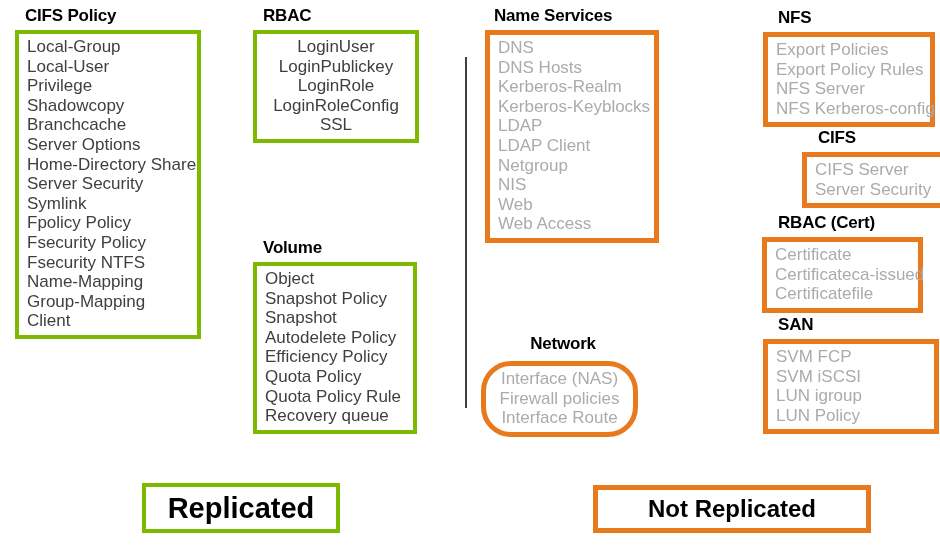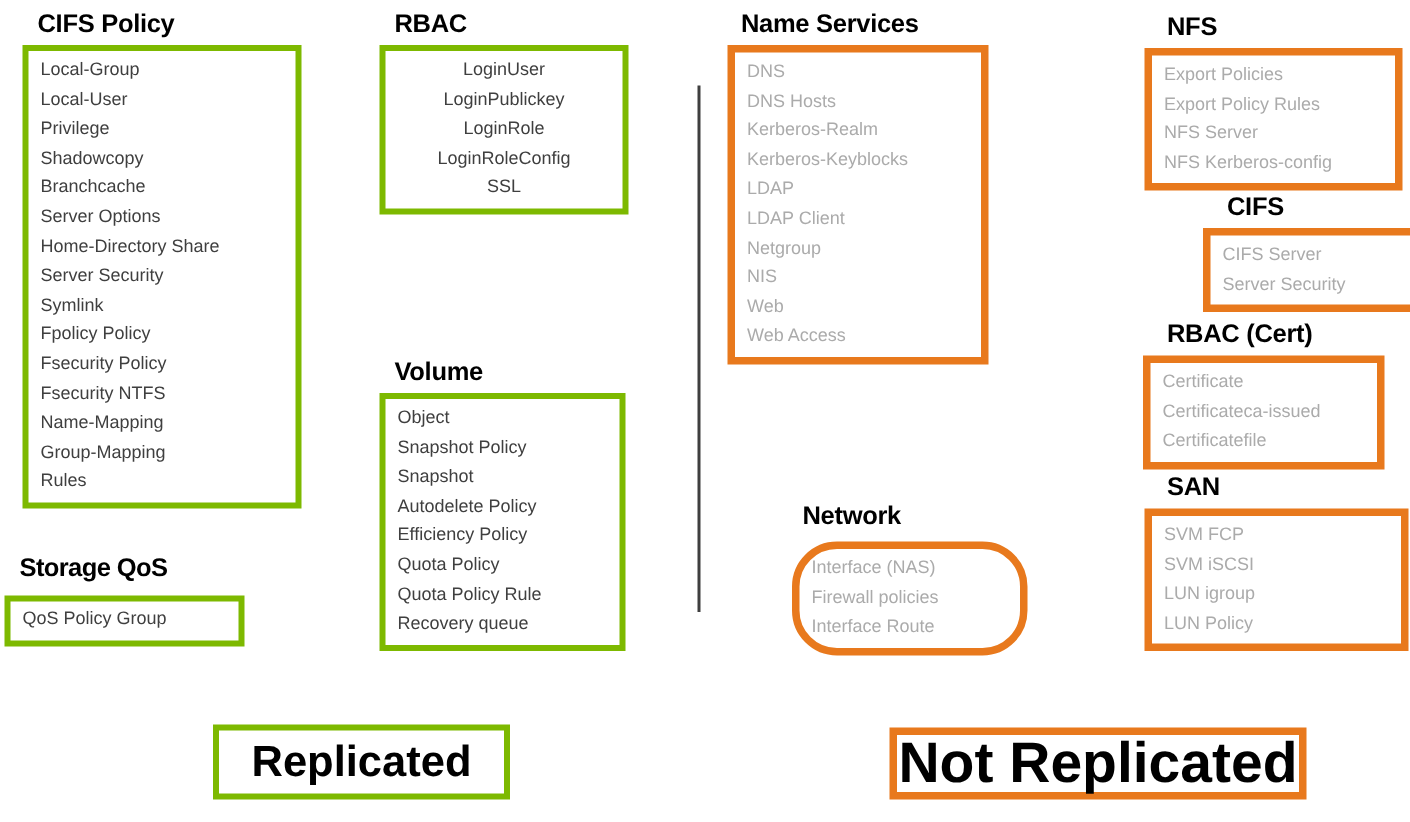--- a/index.html
+++ b/index.html
@@ -24,21 +24,21 @@
     font-size: 17px; font-weight: bold; color: var(--heading);
     line-height: 20px; margin: 0 0 4px 10px; white-space: nowrap;
     letter-spacing: -0.2px;
   }
   .box {
     background: #fff; padding: 3px 8px 4px 8px;
   }
   .box.green { border: 4px solid var(--green); }
   .box.orange { border: 5px solid var(--orange); }
   .box .item {
-    font-size: 12px; line-height: 19.6px; white-space: nowrap;
+    font-size: 17px; line-height: 19.6px; white-space: nowrap;
   }
   .box.green .item { color: var(--item-dark); }
   .box.orange .item { color: var(--item-gray); }
 
   
   #sec-cifs-policy { left: 3px; top: 6px; padding-left: 12px; }
   #sec-cifs-policy .box { width: 186px; min-height: 301px; }
   #sec-storage-qos { left: 3px; top: 369px; }
   #sec-storage-qos .sec-title { margin-bottom: 8px; letter-spacing: -0.4px; }
   #sec-storage-qos .box { width: 160px; min-height: 28px; padding-top: 2px; }
@@ -46,21 +46,21 @@
   
   #sec-rbac { left: 253px; top: 6px; }
   #sec-rbac .box { width: 166px; min-height: 107px; text-align: center; }
   #sec-volume { left: 253px; top: 238px; }
   #sec-volume .box { width: 164px; min-height: 171px; }
 
   
   #sec-name-services { left: 485px; top: 6px; }
   #sec-name-services .sec-title { margin-left: 9px; }
   #sec-name-services .box { width: 174px; min-height: 201px; }
-  #sec-network { left: 528px; top: 334px; }
+  #sec-network { left: 481px; top: 334px; text-align: center; }
   #sec-network .sec-title { margin-left: 7px; margin-bottom: 7px; }
   #sec-network .box { width: 157px; min-height: 67px; border-radius: 30px; }
 
   
   #sec-nfs { left: 763px; top: 8px; }
   #sec-nfs .sec-title { margin-left: 15px; }
   #sec-nfs .box { width: 172px; min-height: 86px; }
   #sec-cifs { left: 802px; top: 128px; }
   #sec-cifs .sec-title { margin-left: 16px; }
   #sec-cifs .box { width: 160px; min-height: 50px; }
@@ -79,21 +79,21 @@
   .legend {
     position: absolute; display: flex; align-items: center; justify-content: center;
     background: #fff; font-weight: bold; color: #000; white-space: nowrap;
   }
   #legend-replicated {
     left: 142px; top: 483px; width: 198px; height: 50px;
     border: 4px solid var(--green); font-size: 29px;
   }
   #legend-not-replicated {
     left: 593px; top: 485px; width: 278px; height: 48px;
-    border: 5px solid var(--orange); font-size: 38px;
+    border: 5px solid var(--orange); font-size: 24px;
   }
 </style>
 </head>
 <body>
 
 <div class="canvas">
 
   <section class="sec" id="sec-cifs-policy">
     <h2 class="sec-title">CIFS Policy</h2>
     <div class="box green">
@@ -104,30 +104,24 @@
         <div class="item">Branchcache</div>
         <div class="item">Server Options</div>
         <div class="item">Home-Directory Share</div>
         <div class="item">Server Security</div>
         <div class="item">Symlink</div>
         <div class="item">Fpolicy Policy</div>
         <div class="item">Fsecurity Policy</div>
         <div class="item">Fsecurity NTFS</div>
         <div class="item">Name-Mapping</div>
         <div class="item">Group-Mapping</div>
-        <div class="item">Rules</div>
-      </div>
-  </section>
-
-  <section class="sec" id="sec-storage-qos">
-    <h2 class="sec-title">Storage QoS</h2>
-    <div class="box green">
-        <div class="item">QoS Policy Group</div>
-      </div>
-  </section>
+        <div class="item">Client</div>
+      </div>
+  </section>
+
 
   <section class="sec" id="sec-rbac">
     <h2 class="sec-title">RBAC</h2>
     <div class="box green">
         <div class="item">LoginUser</div>
         <div class="item">LoginPublickey</div>
         <div class="item">LoginRole</div>
         <div class="item">LoginRoleConfig</div>
         <div class="item">SSL</div>
       </div>

